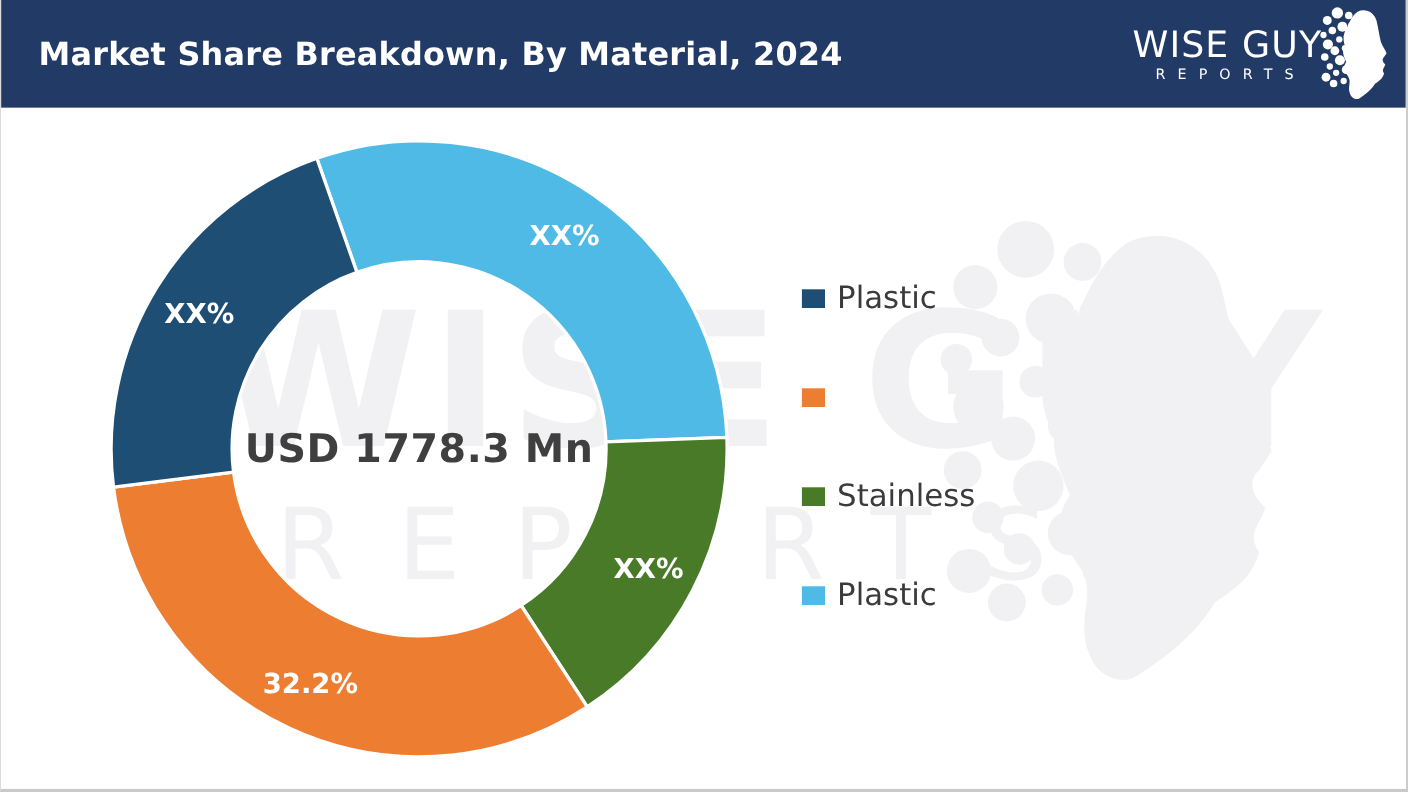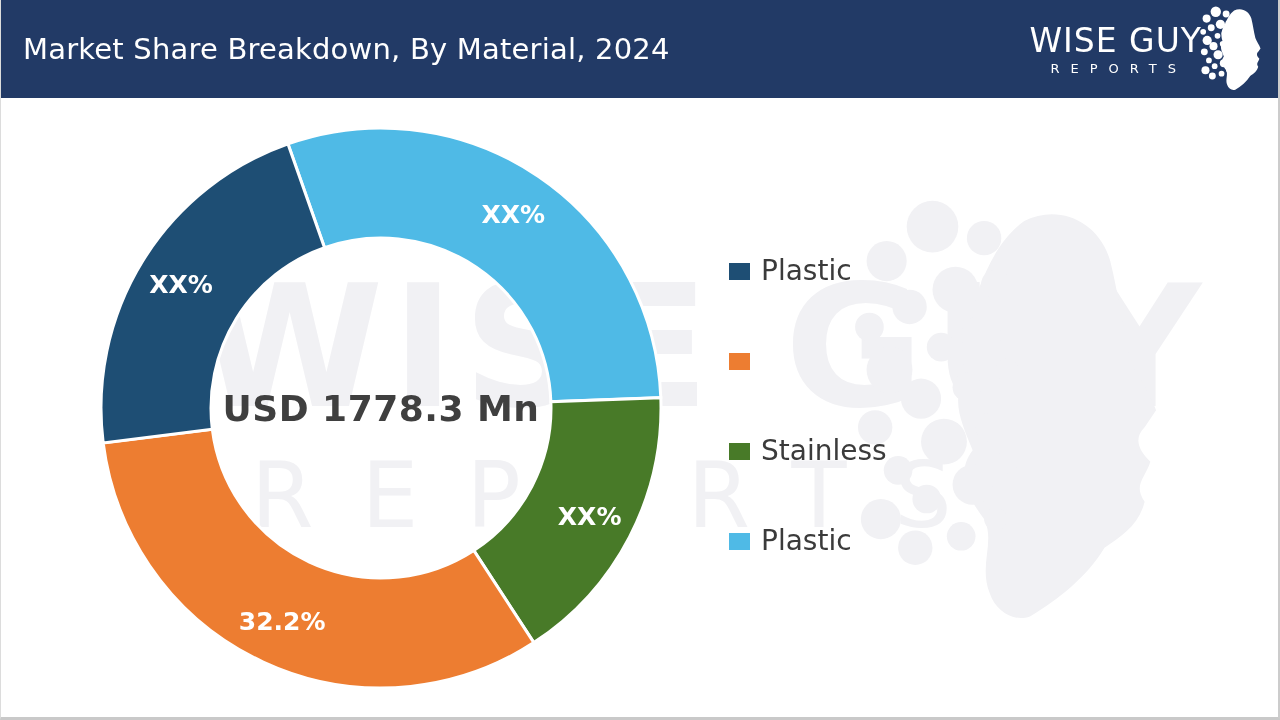--- a/index.html
+++ b/index.html
@@ -8,21 +8,21 @@
     font-family:"DejaVu Sans","Liberation Sans",sans-serif;
     background:#ffffff;box-sizing:border-box;
     border-left:1px solid #dcdcdc;border-right:2px solid #cccccc;border-bottom:3px solid #c9c9c9;
   }
   
   .header{
     position:absolute;left:0;top:0;width:100%;height:98px;
     display:flex;align-items:center;justify-content:space-between;
     box-sizing:border-box;padding:0 10px 0 22px;
   }
-  .title{color:#ffffff;font-size:29px;font-weight:normal;letter-spacing:.2px;margin:0;}
+  .title{color:#ffffff;font-size:29px;font-weight:bold;letter-spacing:.2px;margin:12px;}
   .logo{display:flex;align-items:center;gap:2px;}
   .logo-text{display:flex;flex-direction:column;align-items:center;line-height:1;}
   .logo-word{color:#ffffff;font-size:33px;font-weight:400;letter-spacing:1px;white-space:nowrap;}
   .logo-sub{color:#ffffff;font-size:13px;font-weight:400;letter-spacing:11px;margin-top:5px;text-indent:6px;white-space:nowrap;}
   .logo-face{height:86px;width:70px;margin-left:-6px;}
   
   .main{position:absolute;left:0;top:98px;width:1280px;height:622px;background:#ffffff;}
   .wm-word{
     position:absolute;left:195px;top:150px;z-index:1;
     font-size:170px;font-weight:bold;letter-spacing:8px;color:#f1f1f4;white-space:nowrap;

